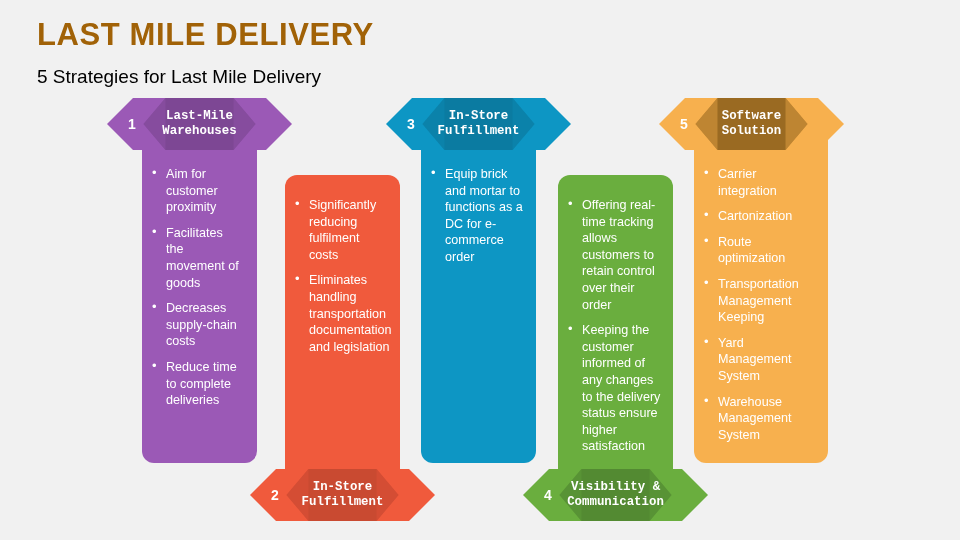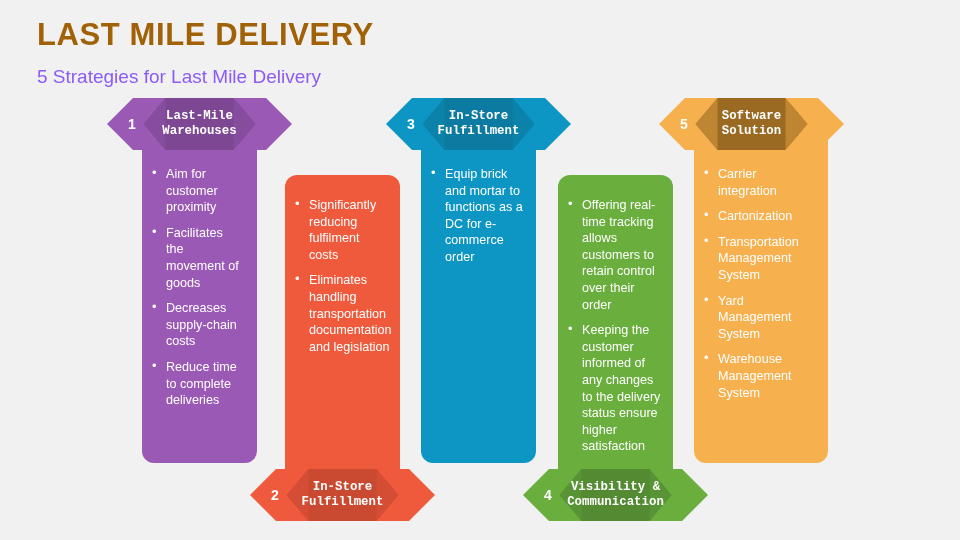--- a/index.html
+++ b/index.html
@@ -35,21 +35,21 @@
     font-size: 31px;
     font-weight: bold;
     letter-spacing: 0.6px;
     color: #414141;
     line-height: 1.1;
     margin: 0;
     font-family: "Liberation Sans", sans-serif;
   }
   #page-subtitle {
     font-size: 19px;
-    color: #8b5cf6;
+    color: #000000;
     margin: 14px 0 0 0;
     line-height: 1.15;
     font-family: "Liberation Sans", sans-serif;
   }
 
   .col-body {
     position: absolute;
     border-radius: 12px;
     box-sizing: border-box;
     z-index: 1;
@@ -208,21 +208,22 @@
             <div>Visibility &amp;</div>
             <div>Communication</div>
           </div>
         </div>
         <div class="hex-num" style="left: 14px; top: 0px; width: 22px; height: 52px;">4</div>
       </div>
       <div class="col-body" style="left: 694px; top: 140px; width: 134px; height: 323px; background: rgb(247, 176, 78); border-radius: 0px 0px 12px 12px;">
         <ul class="bullets" style="padding: 26px 10px 0px 9px;">
           <li>Carrier integration</li>
           <li>Cartonization</li>
-          <li>Transportation Management System</li>
+          <li>Route optimization</li>
+          <li>Transportation Management Keeping</li>
           <li>Yard Management System</li>
           <li>Warehouse Management System</li>
         </ul>
       </div>
       <div class="hex-banner" style="left: 659px; top: 98px; width: 185px; height: 52px;">
         <svg width="185" height="52" viewBox="0 0 185 52">
           <polygon points="26,0 159,0 185,26 159,52 26,52 0,26" fill="#f7b04e"></polygon>
           <polygon points="58.5,0 126.5,0 148.5,26 126.5,52 58.5,52 36.5,26" fill="#9a6a22"></polygon>
           <polygon points="36.5,26 58.5,0 58.5,52" fill="#dd9a3f" opacity="0.55"></polygon>
           <polygon points="148.5,26 126.5,0 126.5,52" fill="#dd9a3f" opacity="0.55"></polygon>

